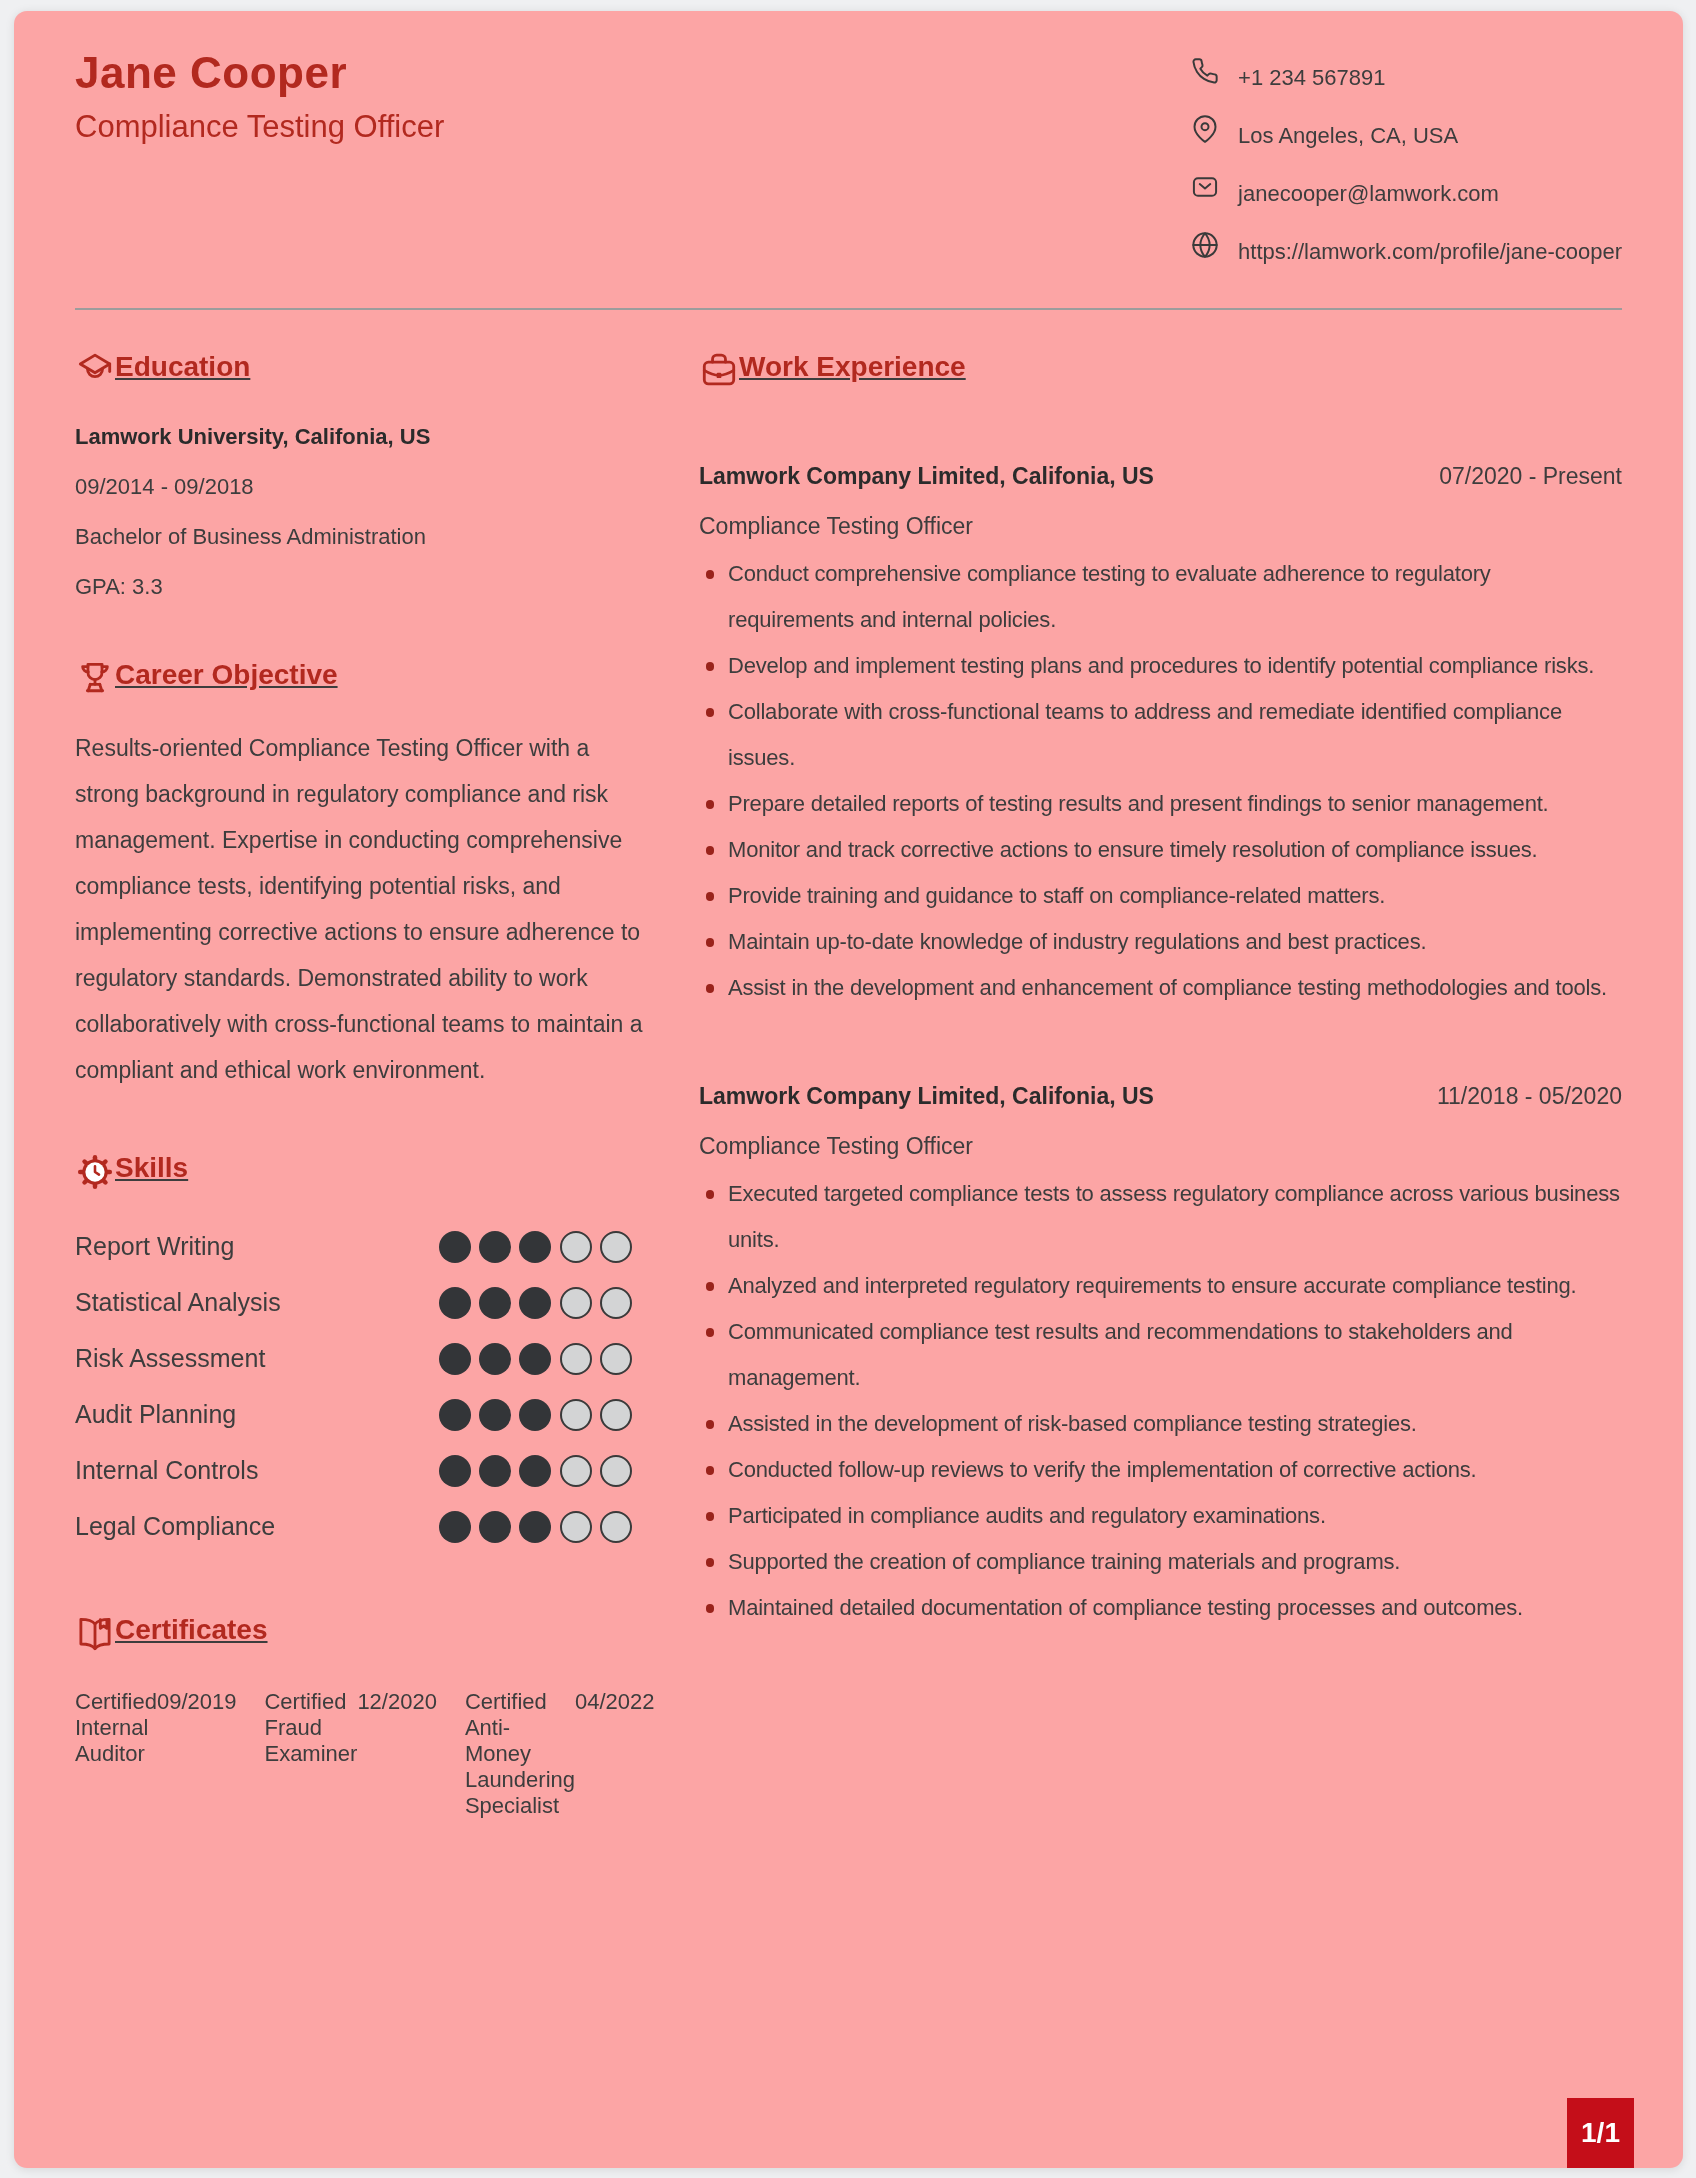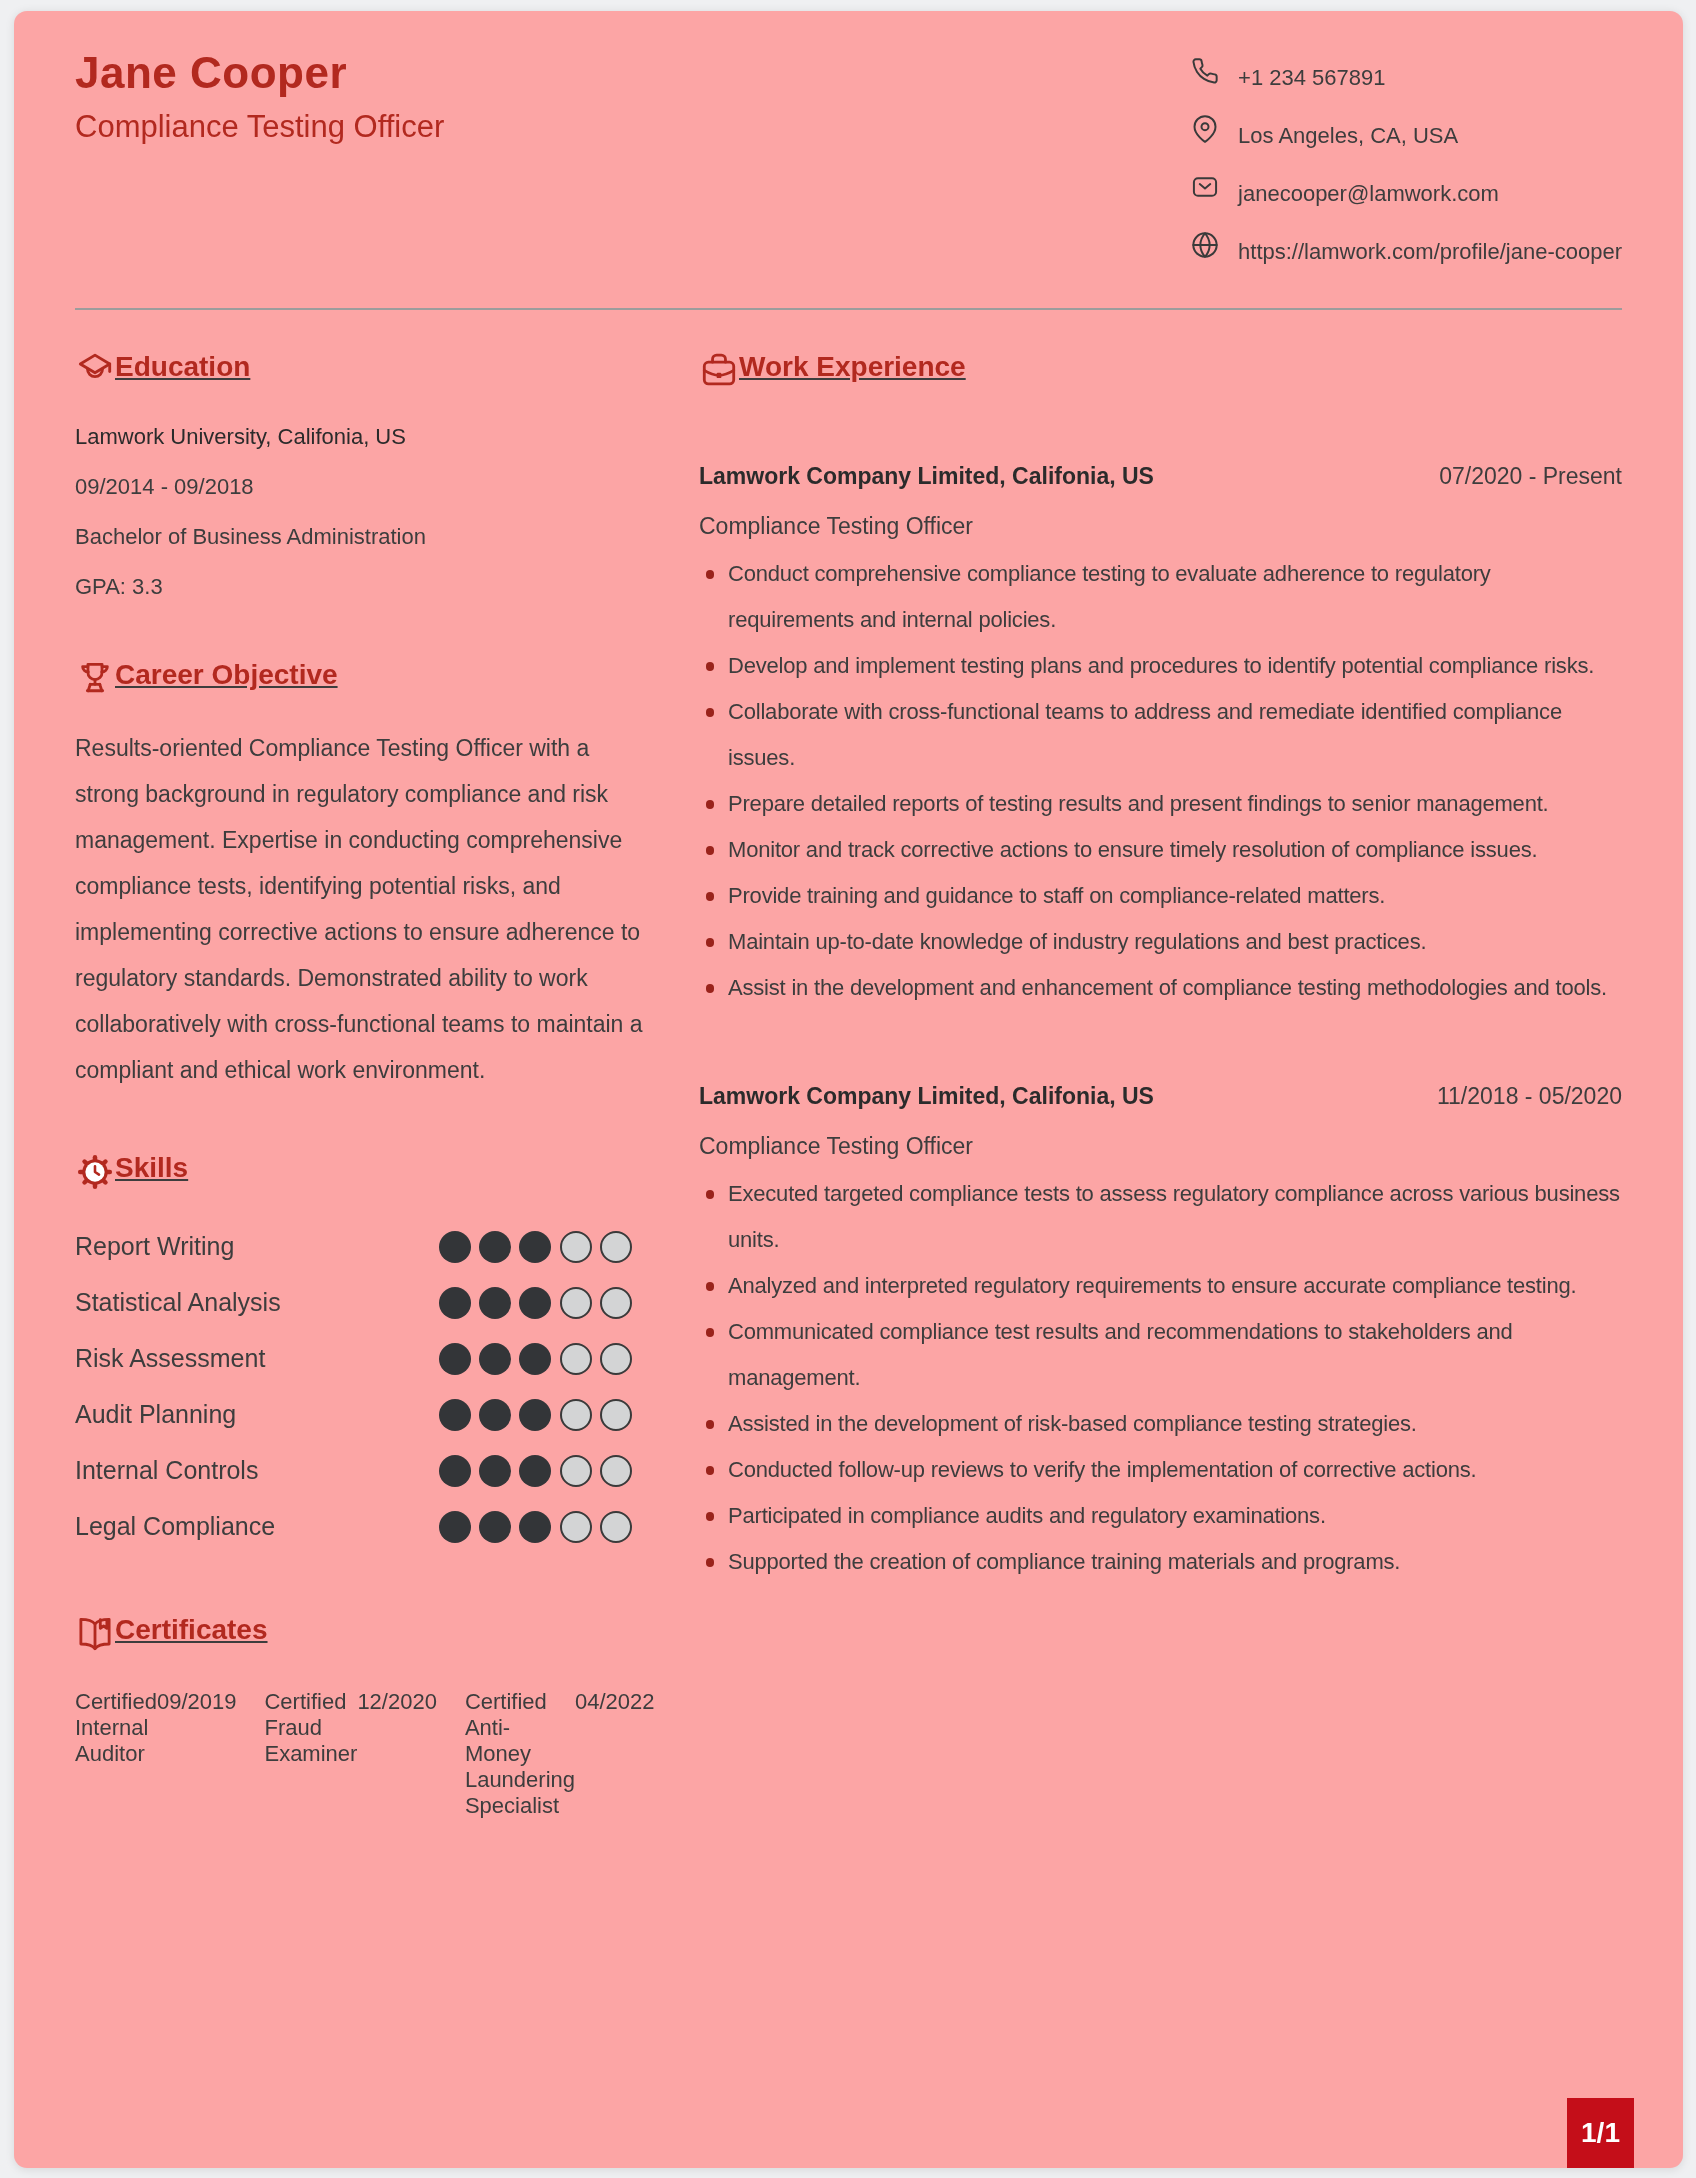--- a/index.html
+++ b/index.html
@@ -31,21 +31,21 @@
   .divider{border:none;border-top:2.8px solid var(--divider);margin:43px 0 0 0;}
   .cols{display:flex;gap:41px;margin-top:41px;}
   .col-left{width:583px;flex:none;}
   .col-right{flex:1;min-width:0;}
   section + section{margin-top:59px;}
   .sec-head{display:flex;align-items:flex-start;height:45px;text-decoration:underline;}
   .sec-head svg{width:40px;height:40px;flex:none;}
   .sec-title{font-size:28px;font-weight:700;color:var(--accent);}
   
   .edu{margin-top:28px;display:flex;flex-direction:column;gap:24px;font-size:22px;}
-  .edu-school{font-weight:400;color:var(--bold);}
+  .edu-school{font-weight:700;color:var(--bold);}
   
   .objective{margin-top:20.4px;font-size:23px;line-height:46px;color:var(--body);}
   
   .skills-list{margin-top:22px;padding-right:26px;}
   .skill-row{display:flex;justify-content:space-between;align-items:center;height:56px;font-size:25px;}
   .dots{display:flex;gap:8.3px;}
   .dot{width:32px;height:32px;border-radius:50%;box-sizing:border-box;}
   .dot.filled{background:#333538;}
   .dot.empty{background:#d3d4d5;border:2.3px solid #3a3a3a;}
   
@@ -292,20 +292,21 @@
     </div>
     <div class="role">Compliance Testing Officer</div>
     <ul class="bullets">
                 <li>Executed targeted compliance tests to assess regulatory compliance across various business units.</li>
                 <li>Analyzed and interpreted regulatory requirements to ensure accurate compliance testing.</li>
                 <li>Communicated compliance test results and recommendations to stakeholders and management.</li>
                 <li>Assisted in the development of risk-based compliance testing strategies.</li>
                 <li>Conducted follow-up reviews to verify the implementation of corrective actions.</li>
                 <li>Participated in compliance audits and regulatory examinations.</li>
                 <li>Supported the creation of compliance training materials and programs.</li>
+                <li>Maintained detailed documentation of compliance testing processes and outcomes.</li>
               </ul>
   </div>
           </div>
       </section>
 
     </div>
   </div>
 
   <div class="page-badge">1/1</div>
 </div>

